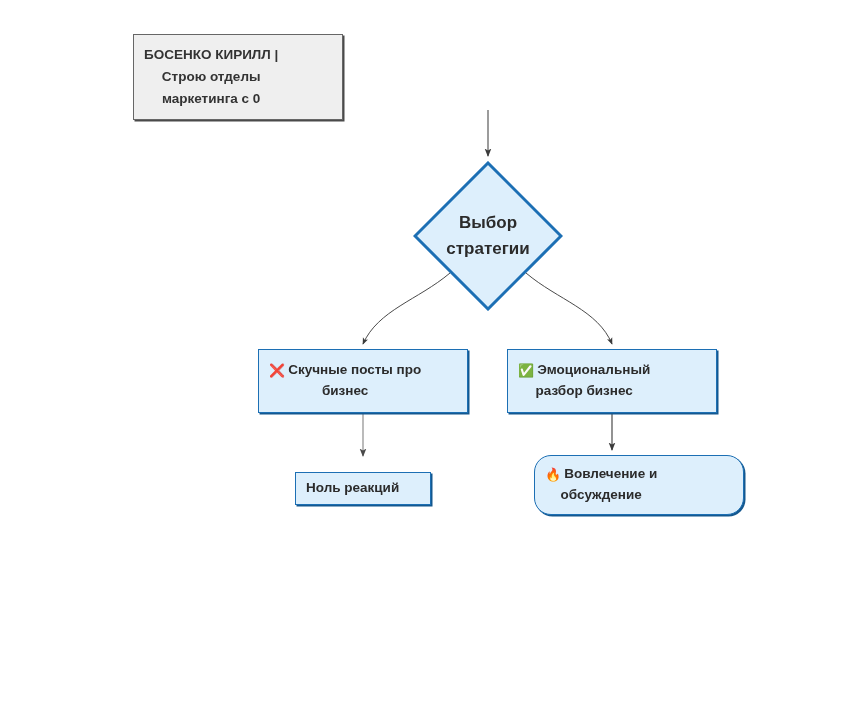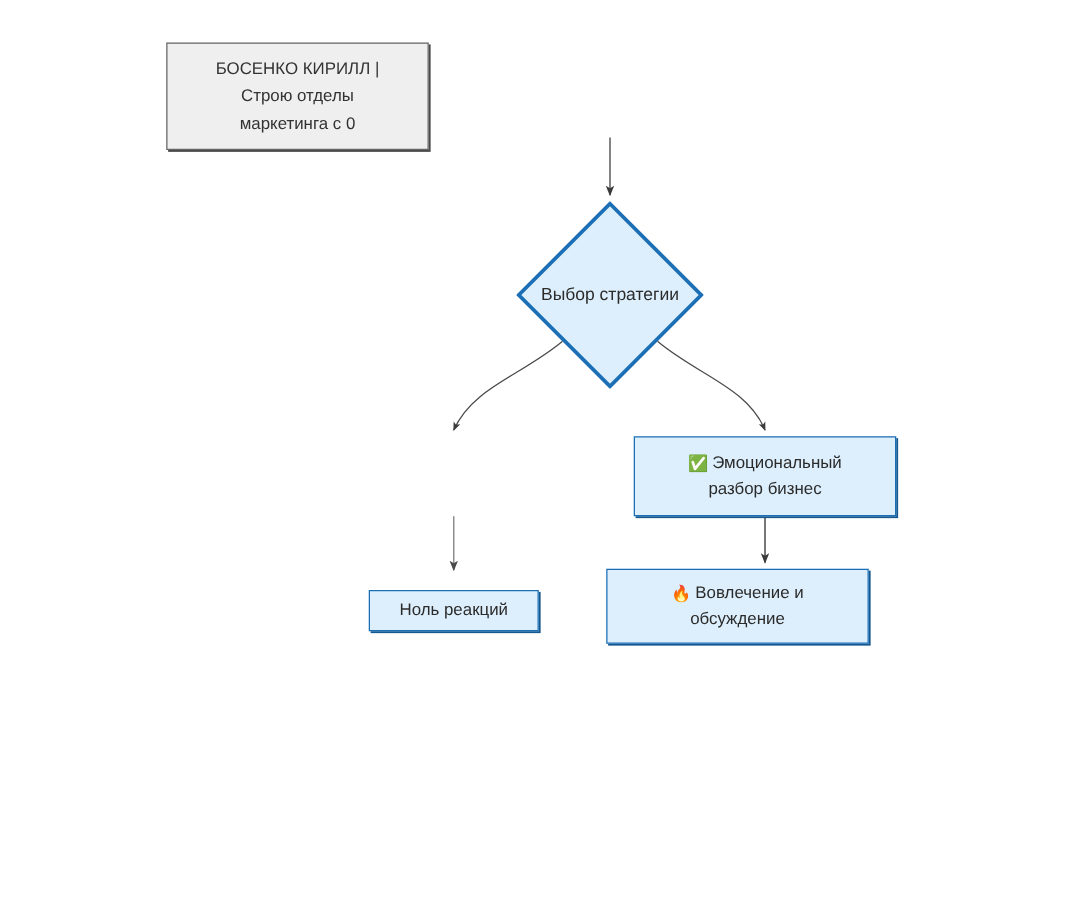--- a/index.html
+++ b/index.html
@@ -29,25 +29,26 @@
     height: 720px;
     pointer-events: none;
   }
 
   
   .node {
     position: absolute;
     box-sizing: border-box;
     display: flex;
     align-items: center;
-    justify-content: center;
+    justify-content: flex-start;
     text-align: center;
     color: #2b2b2b;
     font-size: 13.5px;
     line-height: 1.55;
+    font-weight: bold;
   }
 
   .node-box {
     background: #ddeffc;
     border: 1.5px solid #1c6fb4;
     box-shadow: 1.5px 1.5px 0 0 #14588f;
   }
 
   .legend-box {
     background: #efefef;
@@ -81,31 +82,31 @@
   .node-diamond .diamond-shape {
     position: absolute;
     left: 0;
     top: 0;
     width: 100%;
     height: 100%;
   }
   .node-diamond .node-label {
     position: relative;
     z-index: 2;
-    font-size: 14px;
+    font-size: 17px;
   }
 
   
   #legend-card      { left: 133px; top: 34px;  width: 210px; height: 86px; }
   #node-need-viral  { left: 383px; top: 46px;  width: 210px; height: 64px; }
   #node-strategy    { left: 413px; top: 161px; width: 150px; height: 150px; }
   #node-boring      { left: 258px; top: 349px; width: 210px; height: 64px; }
   #node-emotional   { left: 507px; top: 349px; width: 210px; height: 64px; }
   #node-zero        { left: 295px; top: 472px; width: 136px; height: 33px; }
-  #node-engagement  { left: 485px; top: 455px; width: 210px; height: 60px; }
+  #node-engagement  { left: 534px; top: 455px; width: 210px; height: 60px; border-radius: 17px; }
 </style>
 </head>
 <body>
 
 <div id="canvas">
 
   <svg id="edges" viewBox="0 0 859 720" width="859" height="720">
     <defs>
       <marker id="arrow" markerWidth="9" markerHeight="9" refX="6.2" refY="3" orient="auto" markerUnits="strokeWidth">
         <path d="M0,0.2 L7,3 L0,5.8 L1.7,3 Z" fill="#3b3b3b"></path>
@@ -133,20 +134,24 @@
   </div>
 
 
   <div id="node-strategy" class="node node-diamond">
     <svg class="diamond-shape" viewBox="0 0 150 150" preserveAspectRatio="none">
       <polygon points="75,2 148,75 75,148 2,75" fill="#ddeffc" stroke="#1c6fb4" stroke-width="3"></polygon>
     </svg>
     <span class="node-label">Выбор стратегии</span>
   </div>
 
+  <div id="node-boring" class="node node-box">
+    <span class="node-label"><span class="emoji">❌</span><span>Скучные посты про
+бизнес</span></span>
+  </div>
 
   <div id="node-emotional" class="node node-box">
     <span class="node-label"><span class="emoji">✅</span><span>Эмоциональный
 разбор бизнес</span></span>
   </div>
 
   <div id="node-zero" class="node node-box">
     <span class="node-label">Ноль реакций</span>
   </div>
 

